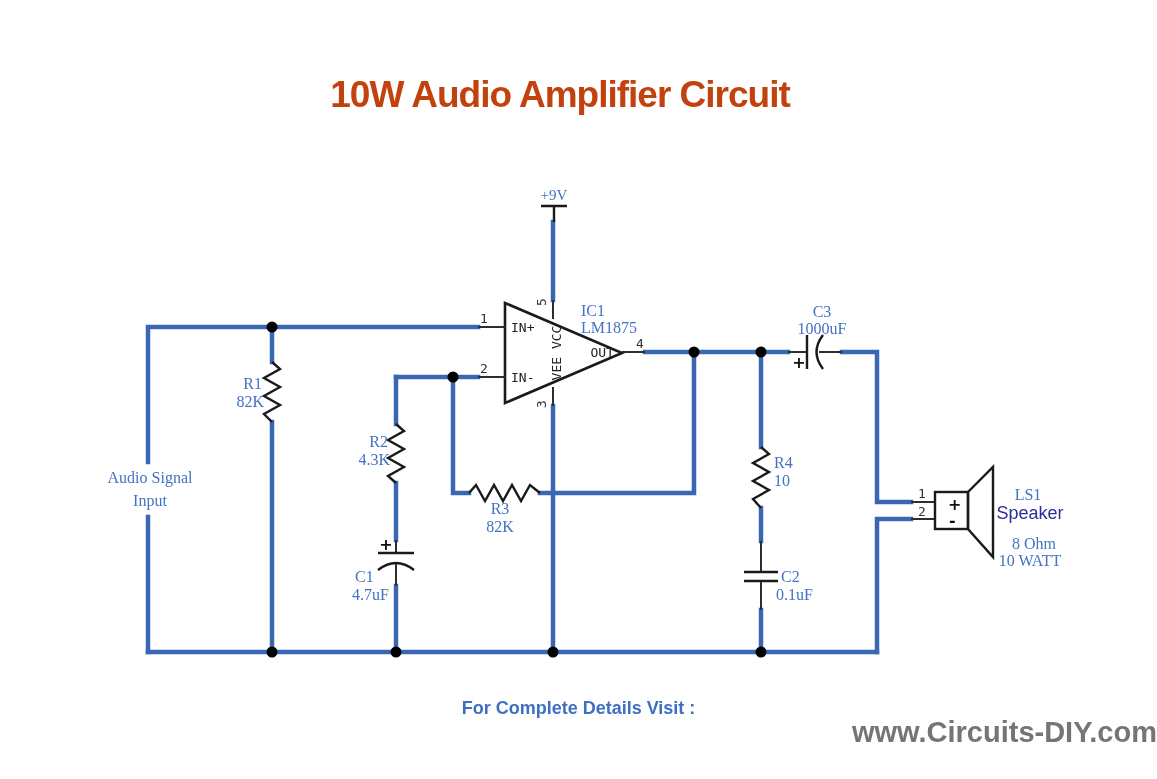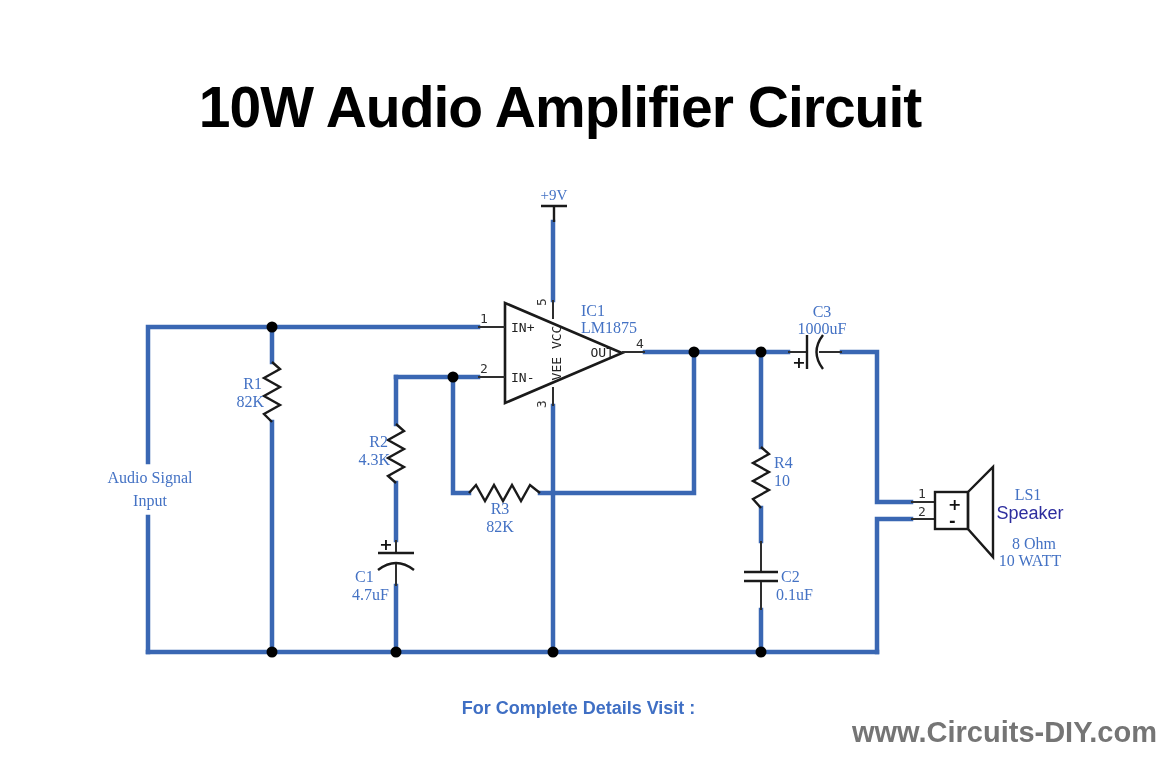--- a/index.html
+++ b/index.html
@@ -1,20 +1,20 @@
 <!DOCTYPE html>
 <html><head>
 <meta charset="utf-8">
 <style>
   html,body{margin:0;padding:0;background:#ffffff;}
   #stage{position:relative;width:1157px;height:779px;background:#ffffff;overflow:hidden;
          font-family:"Liberation Serif",serif;}
   #title{position:absolute;top:74px;left:0;width:1120px;text-align:center;
          font-family:"Liberation Sans",sans-serif;font-weight:bold;
-         font-size:57px;letter-spacing:-1px;color:#000000;}
+         font-size:37px;letter-spacing:-1px;color:#c2410c;}
   #footer-heading{position:absolute;top:698px;left:0;width:1157px;text-align:center;
          font-family:"Liberation Sans",sans-serif;font-weight:bold;
          font-size:18px;color:#3f6fc4;}
   #footer-url{position:absolute;top:716px;left:0;width:1157px;text-align:right;
          font-family:"Liberation Sans",sans-serif;font-weight:bold;
          font-size:29px;color:#757575;}
   svg{position:absolute;top:0;left:0;}
   .wire{stroke:#3a67b3;stroke-width:4.5;fill:none;stroke-linecap:square;}
   .comp{stroke:#1a1a1a;stroke-width:2.4;fill:none;stroke-linejoin:miter;}
   .lead{stroke:#2e2e2e;stroke-width:2;fill:none;}

